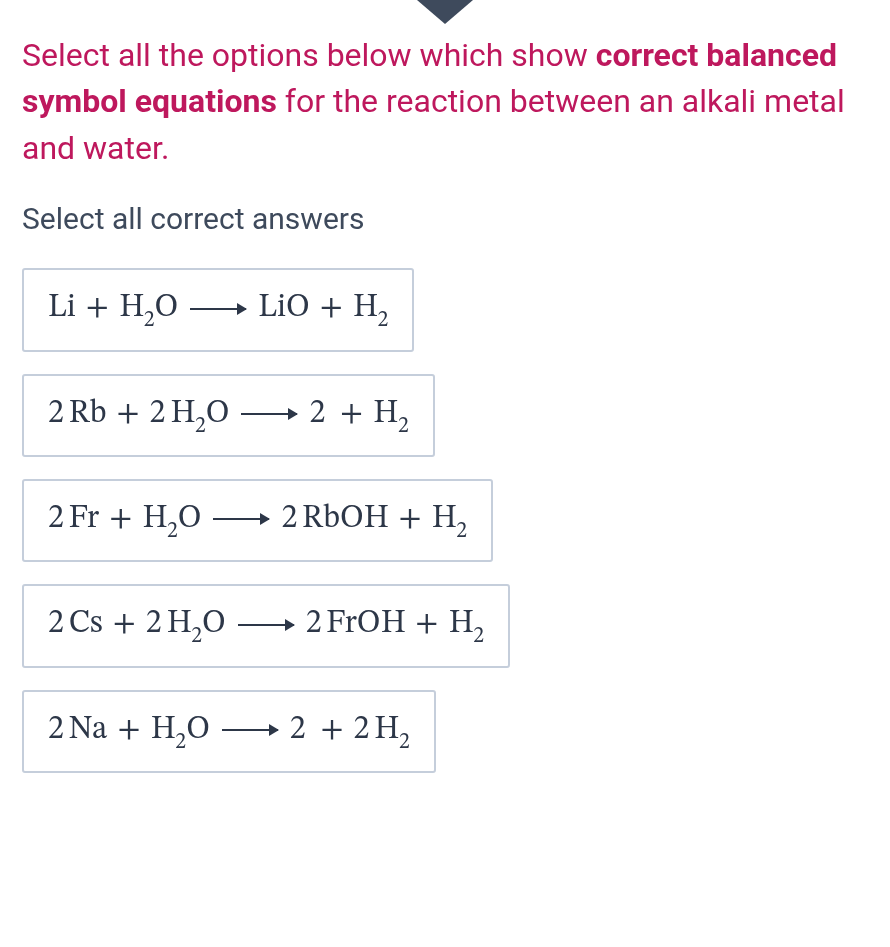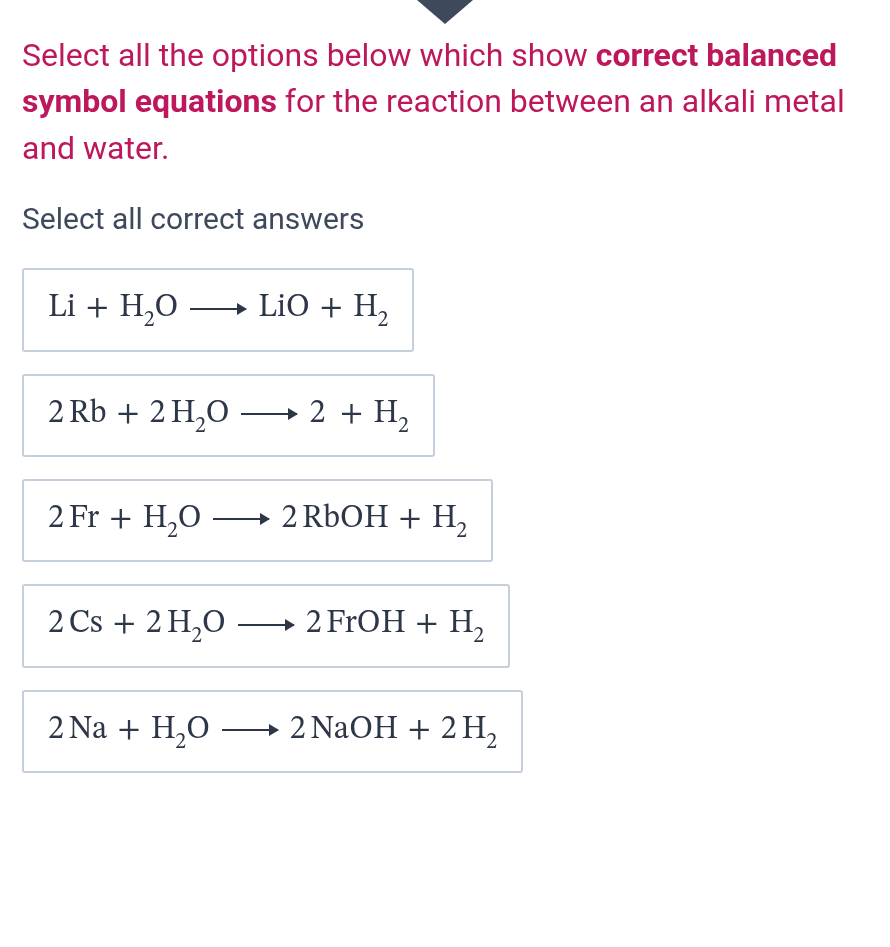--- a/index.html
+++ b/index.html
@@ -178,21 +178,20 @@
       <div class="option-item">
         <span class="equation">
           <span>2</span>
           <span class="thin-space"></span>
           <span class="term"><span>Na</span></span>
           <span class="plus">+</span>
           <span class="term"><span>H</span><span class="sub">2</span><span>O</span></span>
           <span class="arrow"><span class="arrow-line"></span></span>
           <span>2</span>
           <span class="thin-space"></span>
-          <span class="term"><span>NaOH</span></span>
           <span class="plus">+</span>
           <span>2</span>
           <span class="thin-space"></span>
           <span class="term"><span>H</span><span class="sub">2</span></span>
         </span>
       </div>
     </div>
 </div>
 
 </body></html>

